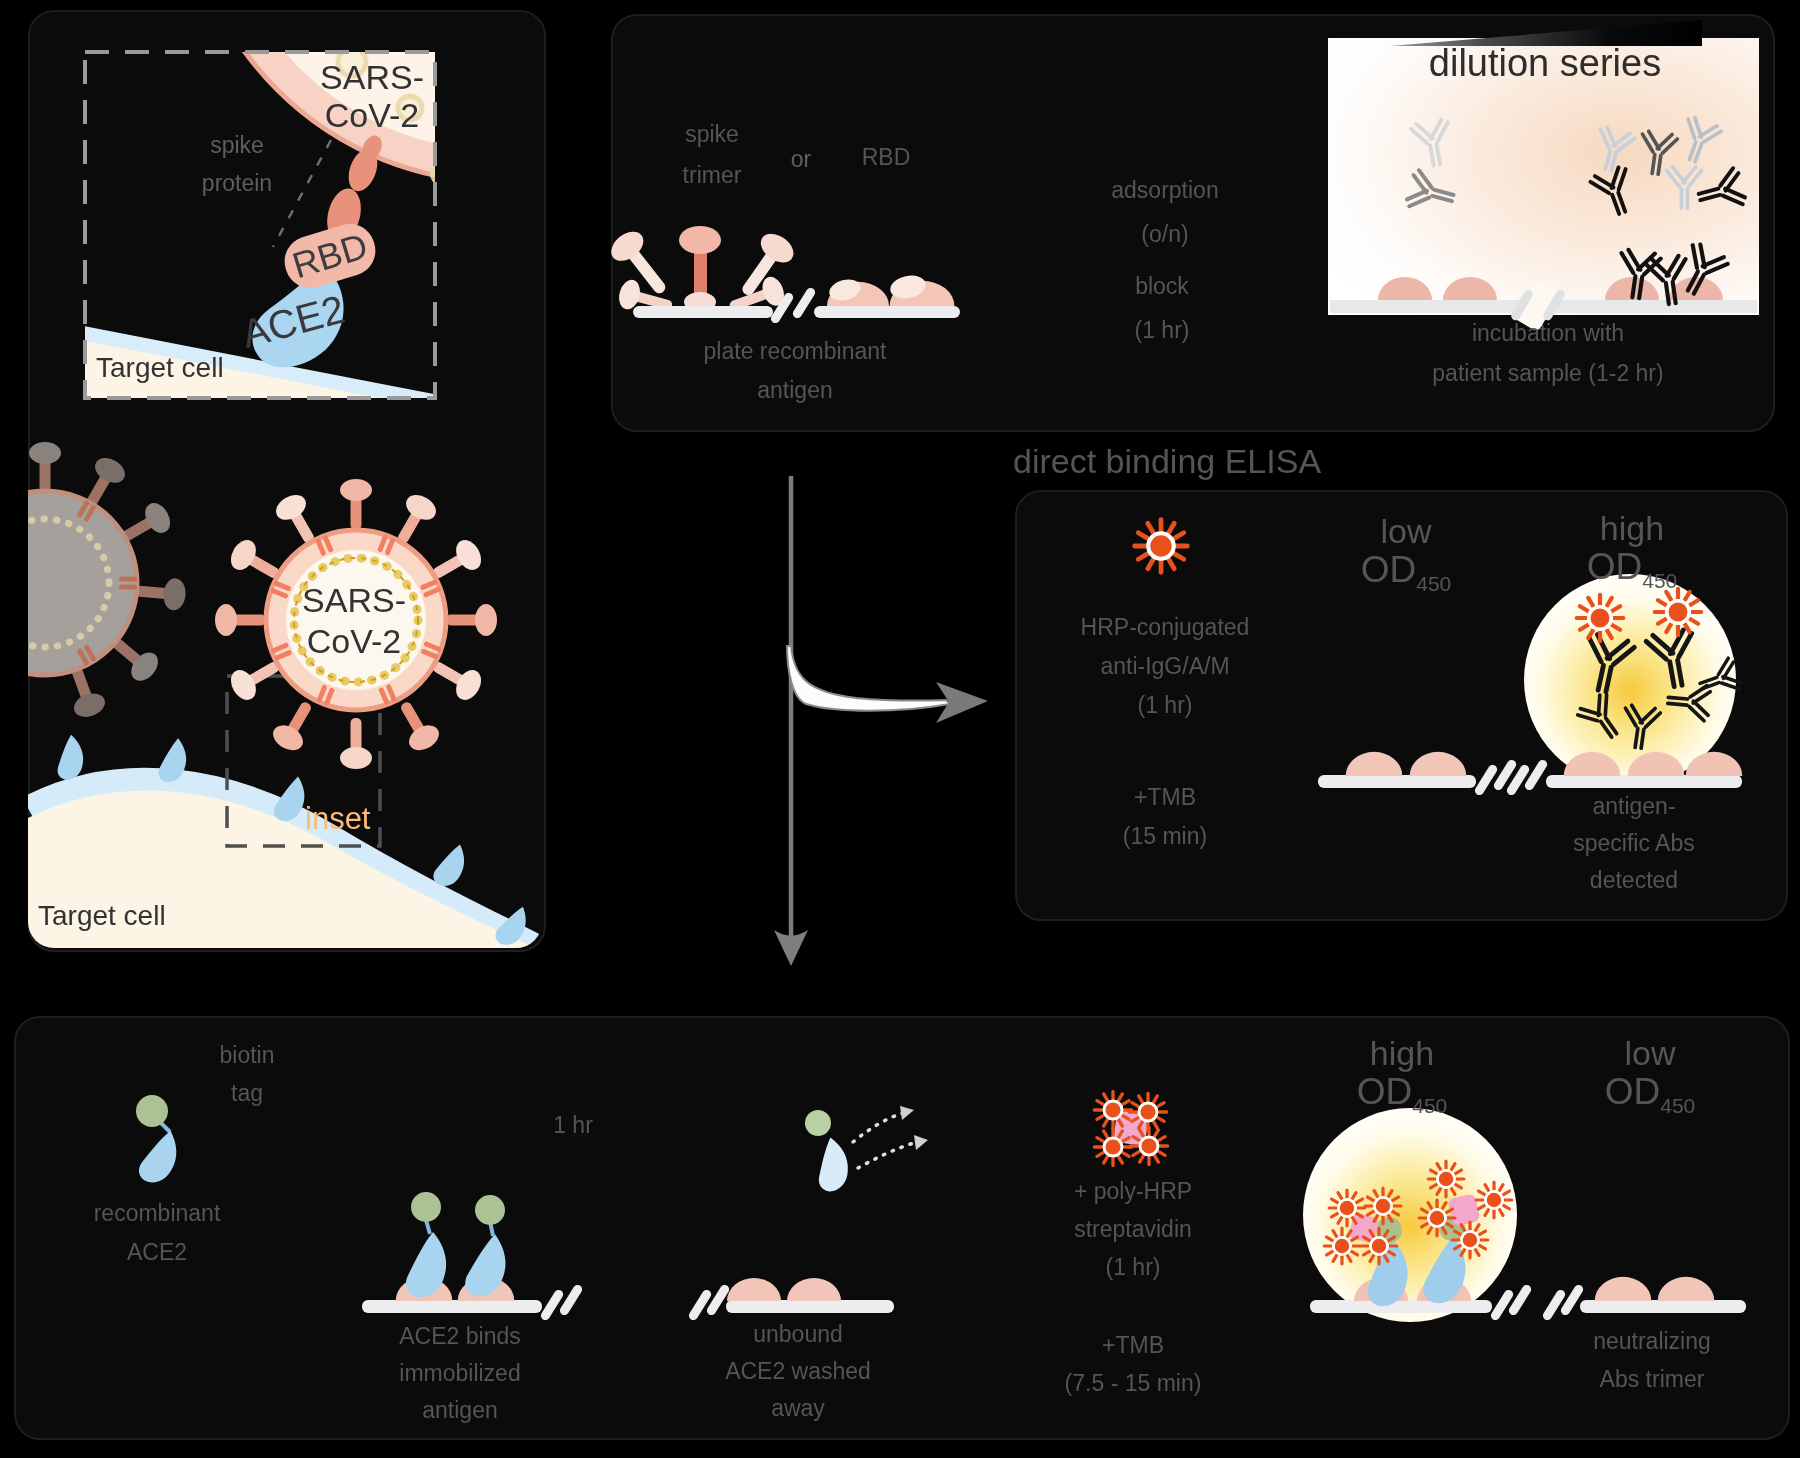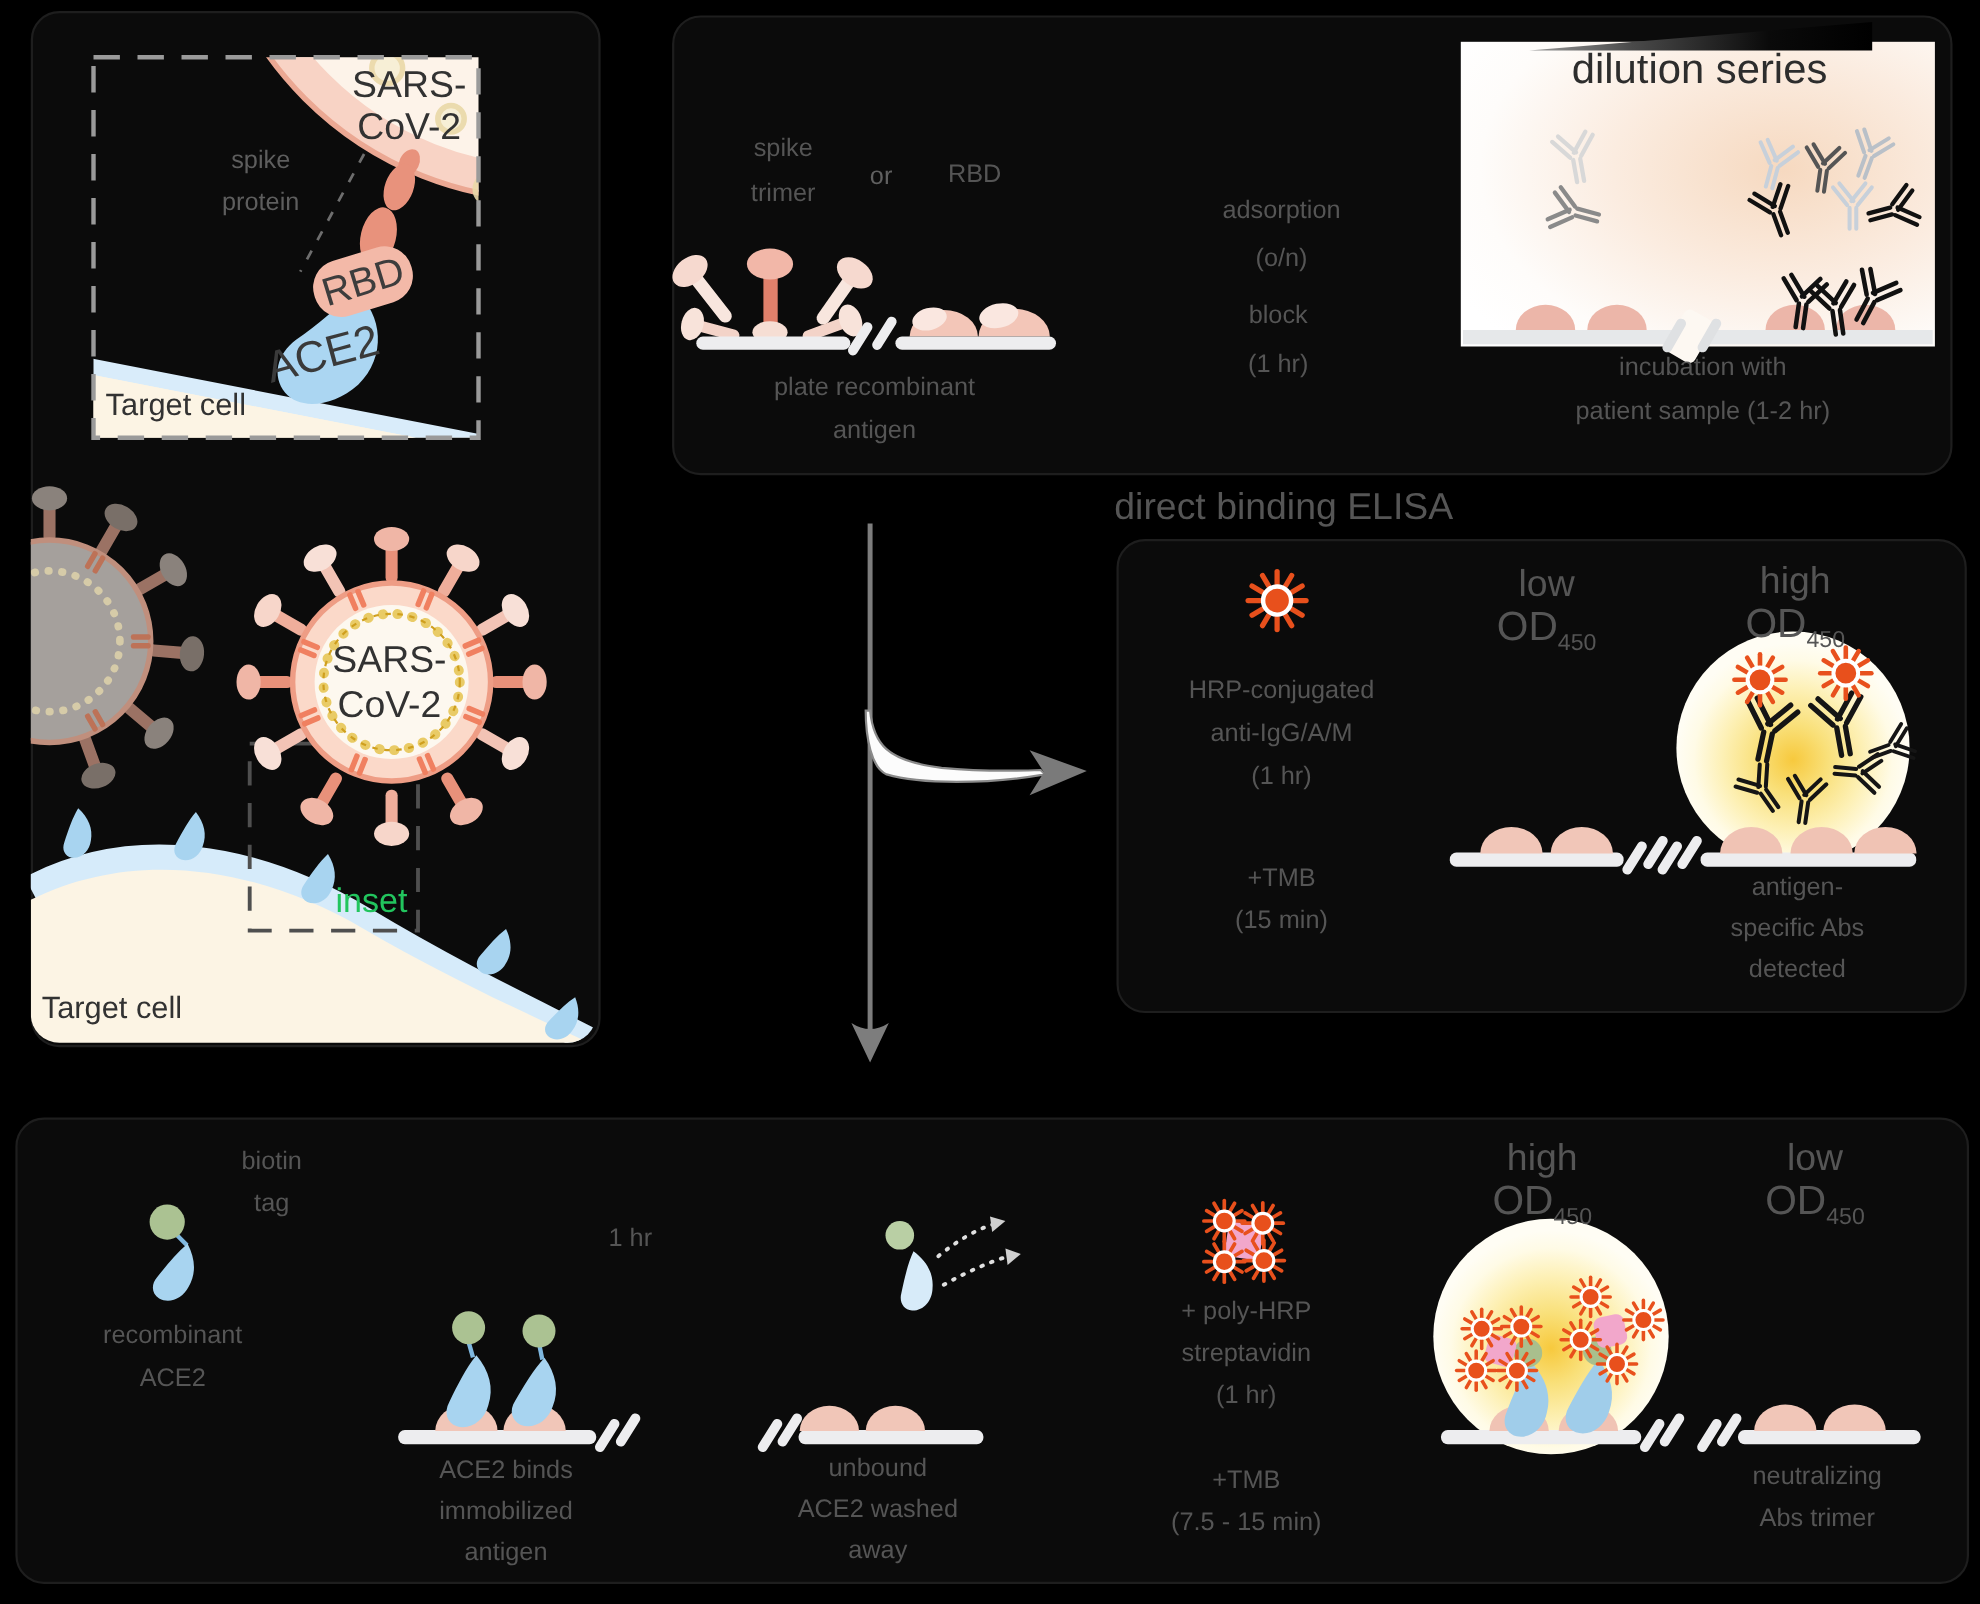--- a/index.html
+++ b/index.html
@@ -394,21 +394,21 @@
   <div class="lbl" style="left:237px;top:126px;color:#5e5e5e;">
     <div>spike</div>
       <div>protein</div>
   </div>
   <div class="lbl-left dark sz36" style="left:96px;top:348px;">Target cell</div>
 
   <div class="lbl dark sz34" style="left:354px;top:580px;line-height:41px;">
     <div>SARS-</div>
       <div>CoV-2</div>
   </div>
-  <div class="lbl-left" style="left:305px;top:800px;color:#22c55e;">inset</div>
+  <div class="lbl-left" style="left:305px;top:800px;color:#fdba74;">inset</div>
   <div class="lbl-left dark sz36" style="left:38px;top:896px;">Target cell</div>
 
   <div class="lbl" style="left:712px;top:114px;line-height:41px;">
     <div>spike</div>
       <div>trimer</div>
   </div>
   <div class="lbl" style="left:801px;top:140px;color:#606060;">or</div>
   <div class="lbl" style="left:886px;top:138px;">RBD</div>
   <div class="lbl" style="left:795px;top:332px;line-height:39px;">
     <div>plate recombinant</div>

